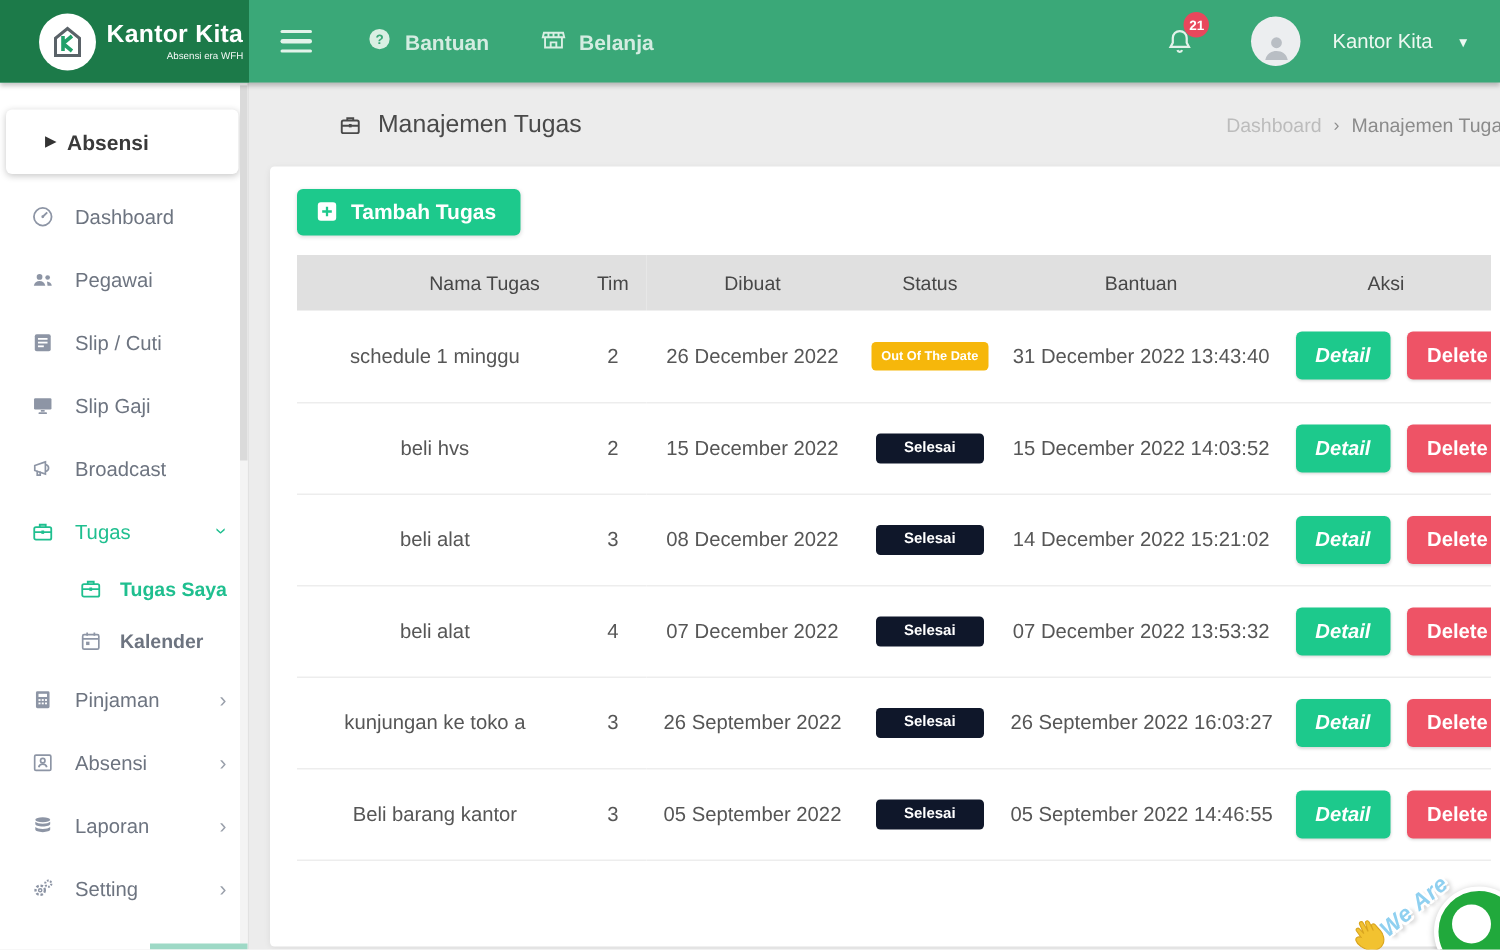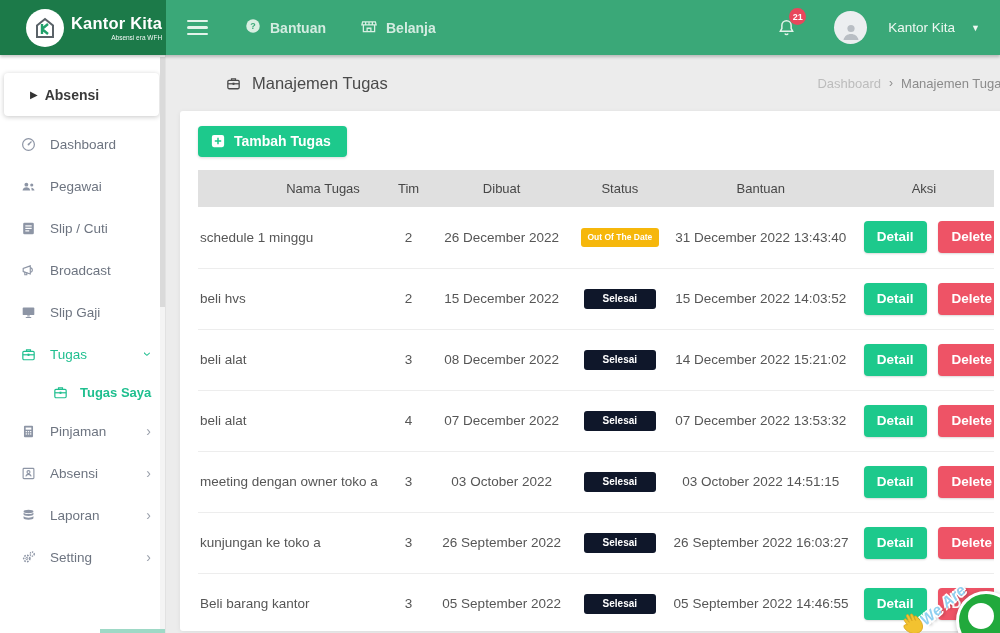--- a/index.html
+++ b/index.html
@@ -61,26 +61,26 @@
 
   .card { position:relative; margin:0 -12px 0 14px; background:#fff; border-radius:3px; box-shadow:0 1px 5px rgba(0,0,0,.07); padding:15px 18px 0 18px; height:520px; }
   .add-btn { display:inline-flex; align-items:center; gap:9px; background:#1dc98c; border:none; color:#fff; font-family:inherit; font-size:14px; font-weight:bold; padding:7px 16px 8px 13px; border-radius:4px; cursor:pointer; box-shadow:0 1px 3px rgba(0,0,0,.15); }
   .add-btn svg { width:14px; height:14px; }
 
   table { width:100%; border-collapse:collapse; table-layout:fixed; margin-top:13px; }
   thead th { background:#e0e0e0; height:37px; font-size:13px; font-weight:normal; color:#474747; text-align:center; padding:0 6px; }
   thead th.h-name { text-align:right; padding-right:26px; }
   thead th.h-aksi { text-align:center; }
   tbody td { height:61px; border-bottom:1px solid #ededed; font-size:13.5px; color:#565656; text-align:center; padding:0 6px; overflow:hidden; white-space:nowrap; }
-  tbody td.c-name { text-align:left; padding-left:2px; }
+  tbody td.c-name { text-align:center; padding-left:2px; }
   .badge { display:inline-block; border-radius:3px; color:#fff; font-weight:bold; line-height:1; }
   .badge.success { background:#0f172a; font-size:10px; padding:5px 19px 5px; }
   .badge.warning { background:#f6b70b; font-size:8.5px; padding:5px 7px; }
   .btn { border:none; border-radius:4px; color:#fff; font-family:inherit; font-size:13.5px; font-weight:bold; padding:8px 13px 9px; cursor:pointer; margin:0 4px; box-shadow:0 1px 2px rgba(0,0,0,.15); }
-  .btn-detail { background:#1dc98c; }
+  .btn-detail { background:#1dc98c;font-style:italic; }
   .btn-delete { background:#ee5366; }
 
   
   .sticker { position:absolute; right:0; bottom:0; width:130px; height:90px; z-index:40; }
   .we-are { position:absolute; right:30px; bottom:20px; transform:rotate(-40deg); font-size:15px; font-weight:bold; font-style:italic; color:#8fd0f0; letter-spacing:.5px; white-space:nowrap;
     text-shadow:-1.5px -1.5px 0 #fff, 1.5px -1.5px 0 #fff, -1.5px 1.5px 0 #fff, 1.5px 1.5px 0 #fff, 2px 3px 3px rgba(0,0,0,.25); }
   .hand-icon { position:absolute; right:72px; bottom:-4px; width:30px; height:30px; transform:rotate(-15deg); }
   .chat-circle { position:absolute; right:-16px; bottom:-18px; width:60px; height:60px; border-radius:50%; background:#21a93c; border:3px solid #fff; box-shadow:0 1px 5px rgba(0,0,0,.25); cursor:pointer; }
   .chat-circle .inner { position:absolute; left:9px; top:9px; width:26px; height:26px; border-radius:50%; background:#fff; }
 </style>
@@ -188,38 +188,38 @@
                 <rect x="7.5" y="11" width="9" height="1.7"></rect>
                 <rect x="7.5" y="14.5" width="5.5" height="1.7"></rect>
               </g>
             </svg>
           </span>
     <span class="mi-label">Slip / Cuti</span>
 
   </div>
         <div class="menu-item">
     <span class="mi-icon">
+            <svg viewBox="0 0 24 24" fill="currentColor">
+              <rect x="3.8" y="5" width="16.4" height="10.6" rx="1.2"></rect>
+              <rect x="10.2" y="16" width="3.6" height="1.6"></rect>
+              <rect x="8" y="18.2" width="8" height="1.6" rx=".8"></rect>
+            </svg>
+          </span>
+    <span class="mi-label">Slip Gaji</span>
+
+  </div>
+        <div class="menu-item">
+    <span class="mi-icon">
             <svg viewBox="0 0 24 24" fill="none" stroke="currentColor" stroke-width="1.6">
               <path d="M14.5 5.5 4.5 9v4.6l10 3.4z"></path>
               <path d="M14.5 8c1.8.4 3 1.9 3 3.3s-1.2 2.9-3 3.3"></path>
               <path d="M6.8 13.8V18h2.8v-3.4"></path>
             </svg>
           </span>
     <span class="mi-label">Broadcast</span>
-
-  </div>
-        <div class="menu-item">
-    <span class="mi-icon">
-            <svg viewBox="0 0 24 24" fill="currentColor">
-              <rect x="3.8" y="5" width="16.4" height="10.6" rx="1.2"></rect>
-              <rect x="10.2" y="16" width="3.6" height="1.6"></rect>
-              <rect x="8" y="18.2" width="8" height="1.6" rx=".8"></rect>
-            </svg>
-          </span>
-    <span class="mi-label">Slip Gaji</span>
 
   </div>
         <div class="menu-item active">
     <span class="mi-icon">
             <svg viewBox="0 0 24 24" fill="none" stroke="currentColor" stroke-width="1.7">
               <rect x="4" y="7.6" width="16" height="11.8" rx="1.6"></rect>
               <path d="M9.2 7.6V5.4h5.6v2.2"></path>
               <path d="M4 12.4h16"></path>
               <rect x="10.7" y="10.8" width="2.6" height="3.2" fill="currentColor" stroke="none"></rect>
             </svg>
@@ -230,20 +230,30 @@
         <div class="submenu-item active">
     <span class="mi-icon">
             <svg viewBox="0 0 24 24" fill="none" stroke="currentColor" stroke-width="1.7">
               <rect x="4" y="7.6" width="16" height="11.8" rx="1.6"></rect>
               <path d="M9.2 7.6V5.4h5.6v2.2"></path>
               <path d="M4 12.4h16"></path>
               <rect x="10.7" y="10.8" width="2.6" height="3.2" fill="currentColor" stroke="none"></rect>
             </svg>
           </span>
     <span class="mi-label">Tugas Saya</span>
+  </div>
+        <div class="submenu-item">
+    <span class="mi-icon">
+            <svg viewBox="0 0 24 24" fill="none" stroke="currentColor" stroke-width="1.6">
+              <rect x="4.4" y="5.8" width="15.2" height="13.6" rx="1.4"></rect>
+              <path d="M8.6 3.8v3M15.4 3.8v3M4.4 9.8h15.2"></path>
+              <rect x="7.6" y="12.4" width="3.2" height="3.2" fill="currentColor" stroke="none"></rect>
+            </svg>
+          </span>
+    <span class="mi-label">Kalender</span>
   </div>
         <div class="menu-item">
     <span class="mi-icon">
             <svg viewBox="0 0 24 24">
               <rect x="5.6" y="4" width="12.8" height="16" rx="1.4" fill="currentColor"></rect>
               <rect x="8" y="6.4" width="8" height="3" fill="#fff"></rect>
               <g fill="#fff">
                 <rect x="8" y="11.4" width="1.9" height="1.7"></rect>
                 <rect x="11.05" y="11.4" width="1.9" height="1.7"></rect>
                 <rect x="14.1" y="11.4" width="1.9" height="1.7"></rect>
@@ -381,31 +391,20 @@
     <td class="c-tim">4</td>
     <td class="c-dibuat">07 December 2022</td>
     <td class="c-status"><span class="badge success">Selesai</span></td>
     <td class="c-deadline">07 December 2022 13:53:32</td>
     <td class="c-aksi">
       <button class="btn btn-detail">Detail</button>
       <button class="btn btn-delete">Delete</button>
     </td>
   </tr>
             <tr>
-    <td class="c-name">meeting dengan owner toko a</td>
-    <td class="c-tim">3</td>
-    <td class="c-dibuat">03 October 2022</td>
-    <td class="c-status"><span class="badge success">Selesai</span></td>
-    <td class="c-deadline">03 October 2022 14:51:15</td>
-    <td class="c-aksi">
-      <button class="btn btn-detail">Detail</button>
-      <button class="btn btn-delete">Delete</button>
-    </td>
-  </tr>
-            <tr>
     <td class="c-name">kunjungan ke toko a</td>
     <td class="c-tim">3</td>
     <td class="c-dibuat">26 September 2022</td>
     <td class="c-status"><span class="badge success">Selesai</span></td>
     <td class="c-deadline">26 September 2022 16:03:27</td>
     <td class="c-aksi">
       <button class="btn btn-detail">Detail</button>
       <button class="btn btn-delete">Delete</button>
     </td>
   </tr>

